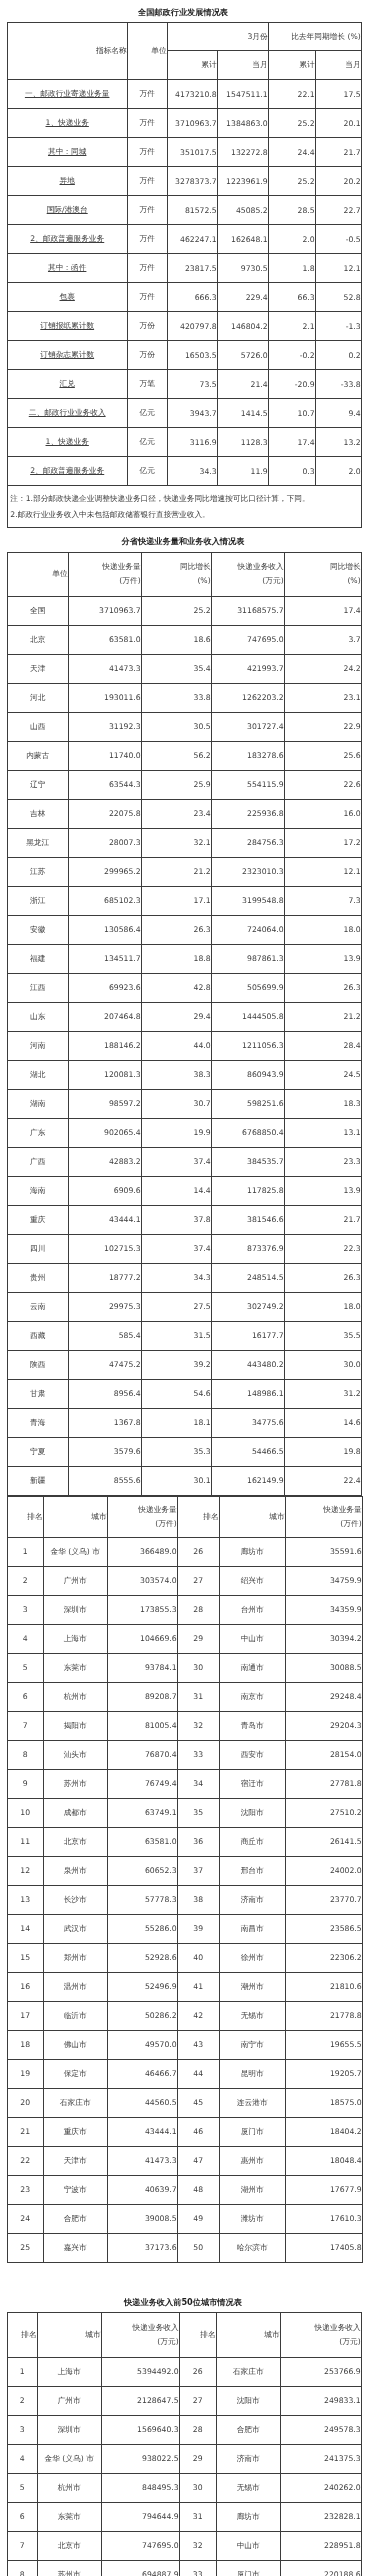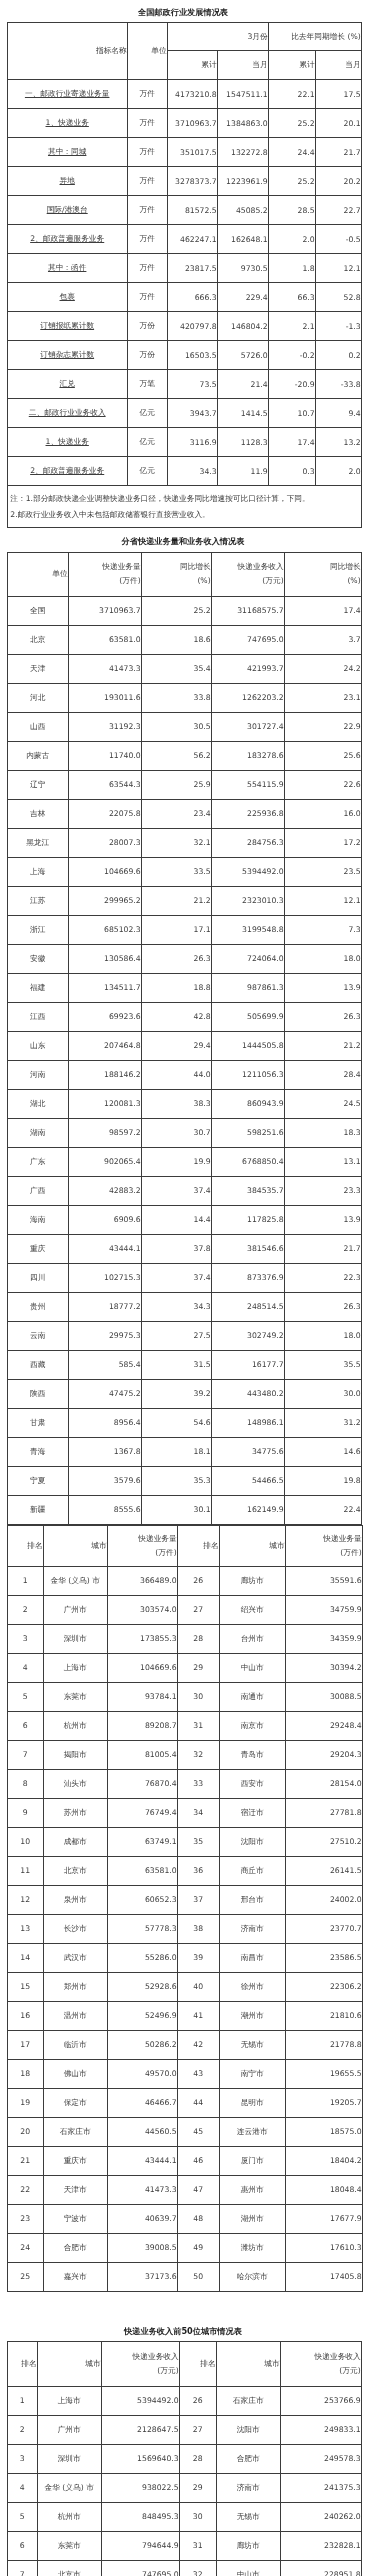--- a/index.html
+++ b/index.html
@@ -290,27 +290,20 @@
           <td class="num">16.0</td>
         </tr>
         <tr>
           <td class="center">黑龙江</td>
           <td class="num">28007.3</td>
           <td class="num">32.1</td>
           <td class="num">284756.3</td>
           <td class="num">17.2</td>
         </tr>
         <tr>
-          <td class="center">上海</td>
-          <td class="num">104669.6</td>
-          <td class="num">33.5</td>
-          <td class="num">5394492.0</td>
-          <td class="num">23.5</td>
-        </tr>
-        <tr>
           <td class="center">江苏</td>
           <td class="num">299965.2</td>
           <td class="num">21.2</td>
           <td class="num">2323010.3</td>
           <td class="num">12.1</td>
         </tr>
         <tr>
           <td class="center">浙江</td>
           <td class="num">685102.3</td>
           <td class="num">17.1</td>

